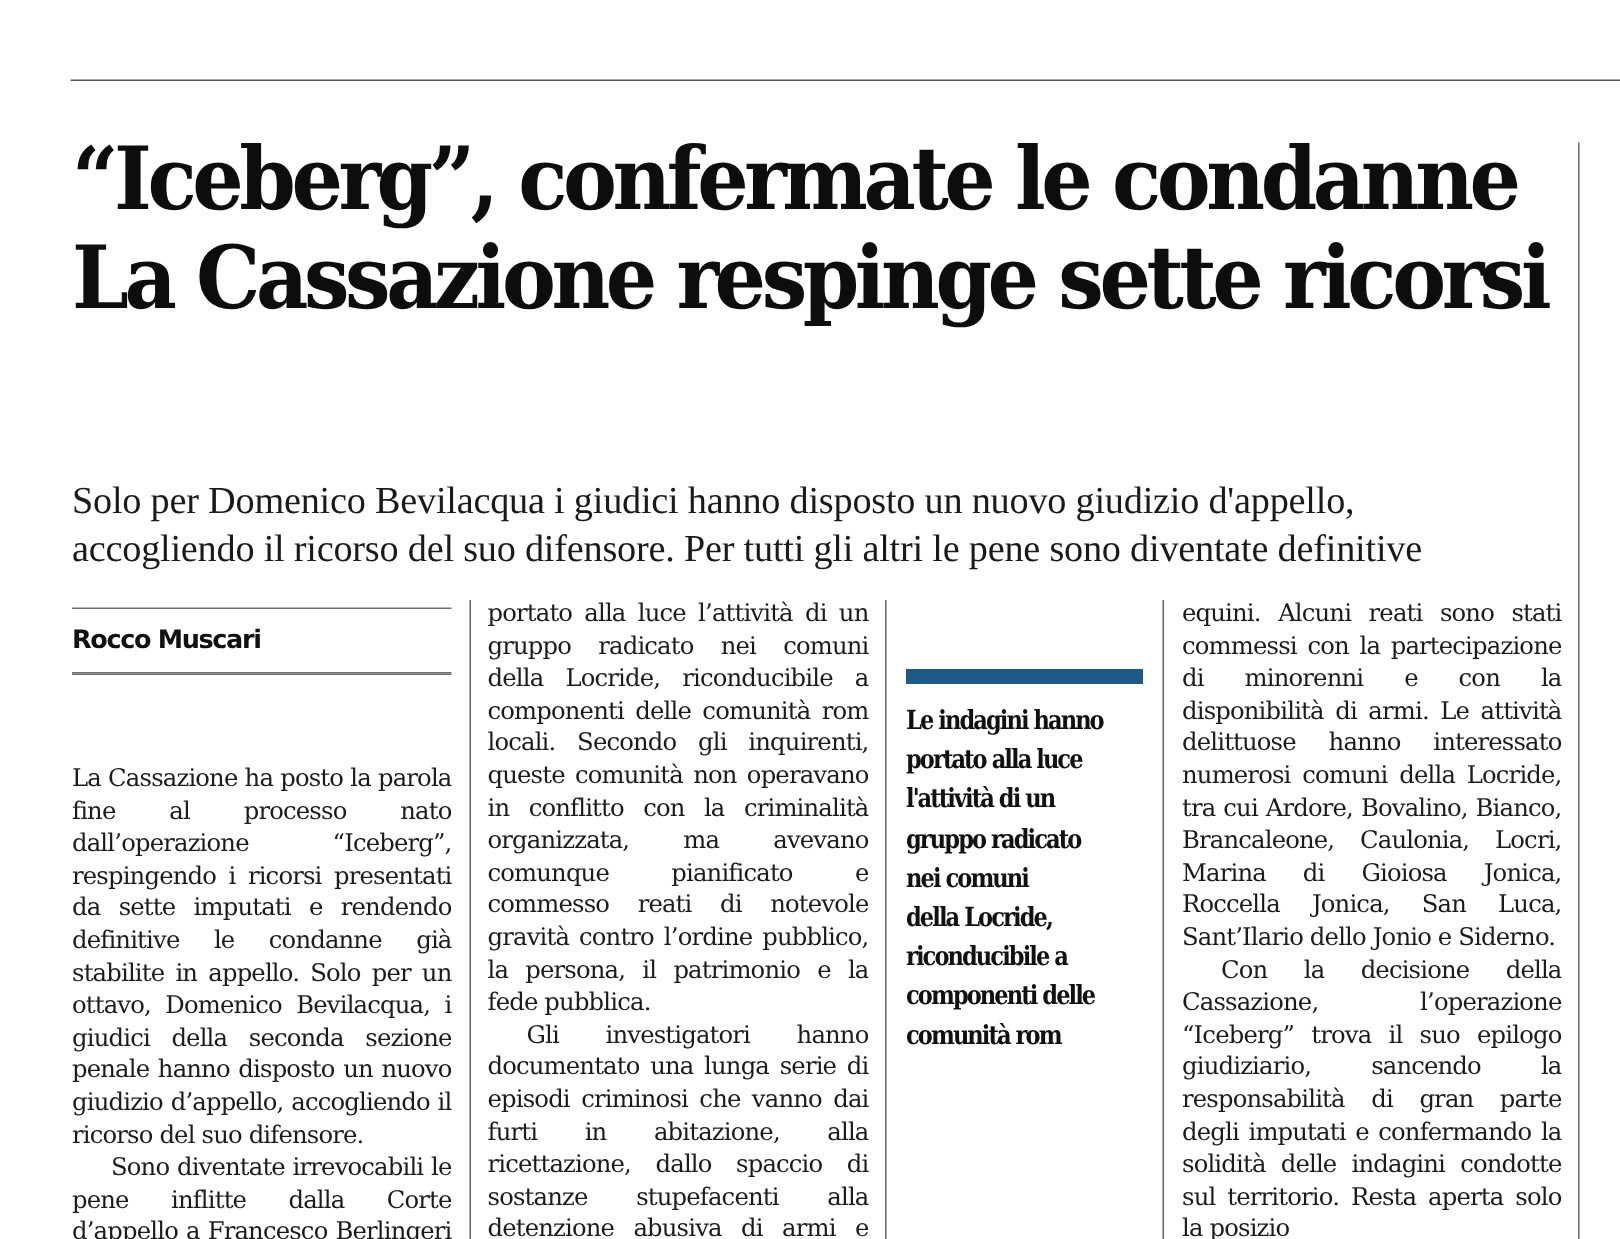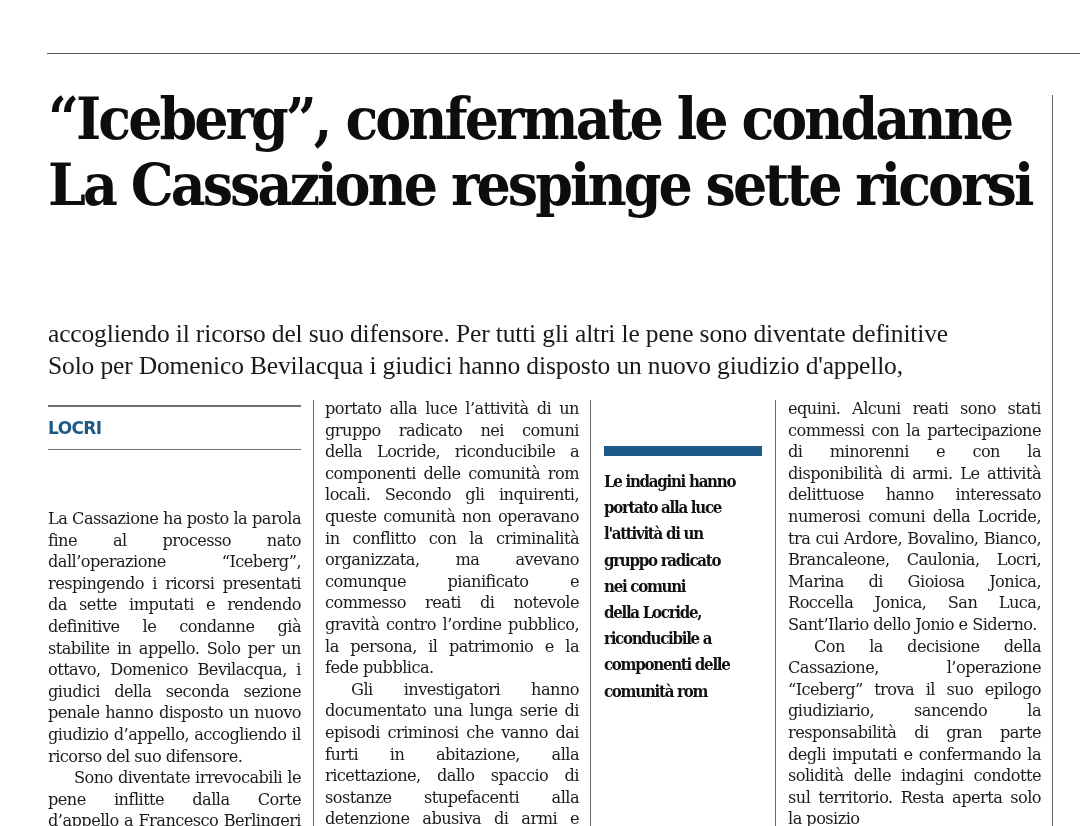--- a/index.html
+++ b/index.html
@@ -142,28 +142,28 @@
 
 <div class="top-rule"></div>
 <div class="right-rule"></div>
 
 <div class="headline">
   <div>“Iceberg”, confermate le condanne</div>
   <div>La Cassazione respinge sette ricorsi</div>
 </div>
 
 <div class="subheadline">
+  <div>Solo per Domenico Bevilacqua i giudici hanno disposto un nuovo giudizio d'appello,</div>
   <div>accogliendo il ricorso del suo difensore. Per tutti gli altri le pene sono diventate definitive</div>
-  <div>Solo per Domenico Bevilacqua i giudici hanno disposto un nuovo giudizio d'appello,</div>
 </div>
 
 <div class="byline-box">
   <div class="rule"></div>
+  <div class="author">Rocco Muscari</div>
   <div class="rule"></div>
-  <div class="location">LOCRI</div>
   <div class="rule"></div>
 </div>
 
 <div class="col col1-body" style="top:508px;">
   <p>La Cassazione ha posto la parola fine al processo nato dall’operazione “Iceberg”, respingendo i ricorsi presentati da sette imputati e rendendo definitive le condanne già stabilite in appello. Solo per un ottavo, Domenico Bevilacqua, i giudici della seconda sezione penale hanno disposto un nuovo giudizio d’appello, accogliendo il ricorso del suo difensore.</p>
   <p class="indent">Sono diventate irrevocabili le pene inflitte dalla Corte d’appello a Francesco Berlingeri (7</p>
 </div>
 
 <div class="vsep" style="left:313px; top:400px; height:426px;"></div>
 

